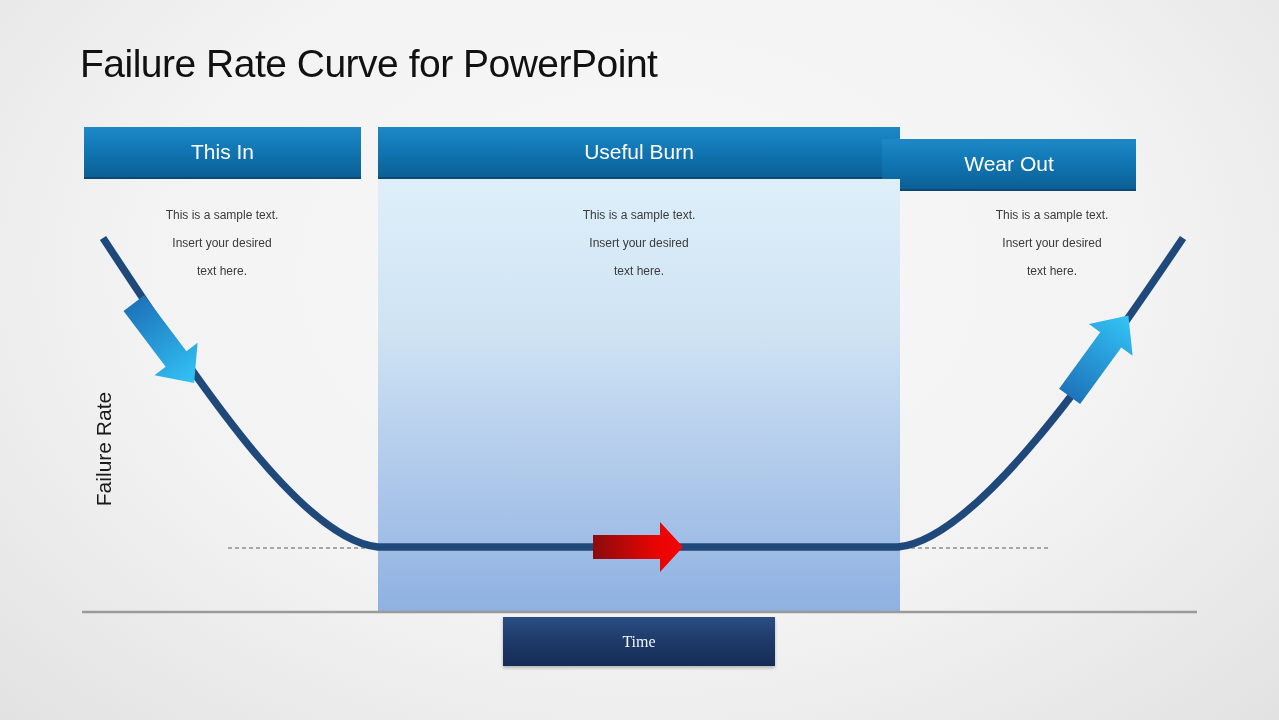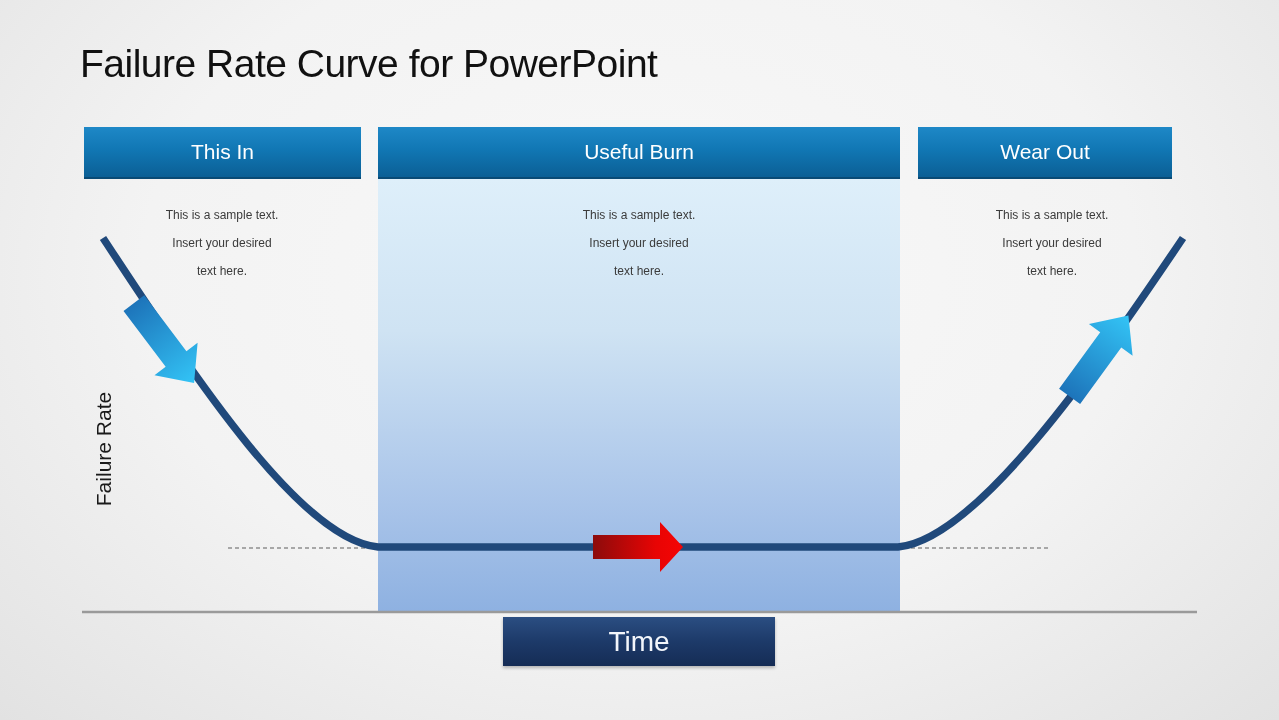--- a/index.html
+++ b/index.html
@@ -28,21 +28,21 @@
     line-height: 50px;
     text-align: center;
     color: #ffffff;
     font-size: 21px;
     background: linear-gradient(180deg, #1e88c7 0%, #1177b4 45%, #0b5f95 100%);
     border-bottom: 2px solid #094a75;
     box-sizing: content-box;
   }
   .phase-burn-in  { left: 84px;  width: 277px; }
   .phase-useful   { left: 378px; width: 522px; }
-  .phase-wear-out { left: 918px; width: 254px; }
+  .phase-wear-out { left: 882px; width: 254px; margin-top: 12px; }
   .useful-life-region {
     position: absolute;
     left: 378px;
     top: 179px;
     width: 522px;
     height: 433px;
     background: linear-gradient(180deg, #deeffa 0%, #cfe3f3 35%, #a9c4e9 75%, #8eb1e1 100%);
   }
   .sample-text {
     position: absolute;
@@ -75,23 +75,24 @@
   }
   .time-box {
     position: absolute;
     left: 503px;
     top: 617px;
     width: 272px;
     height: 49px;
     line-height: 49px;
     text-align: center;
     color: #f3f6fb;
-    font-size: 28px;
+    font-size: 16px;
     background: linear-gradient(180deg, #2b4e82 0%, #1d3a69 50%, #152c55 100%);
     box-shadow: 0 2px 3px rgba(0,0,0,0.25);
+    font-family: Liberation Serif, serif;
   }
 </style>
 </head>
 <body>
 
 <div class="slide">
 
   <h1 class="slide-title">Failure Rate Curve for PowerPoint</h1>
 
   <div class="phase-bar phase-burn-in">This In</div>

